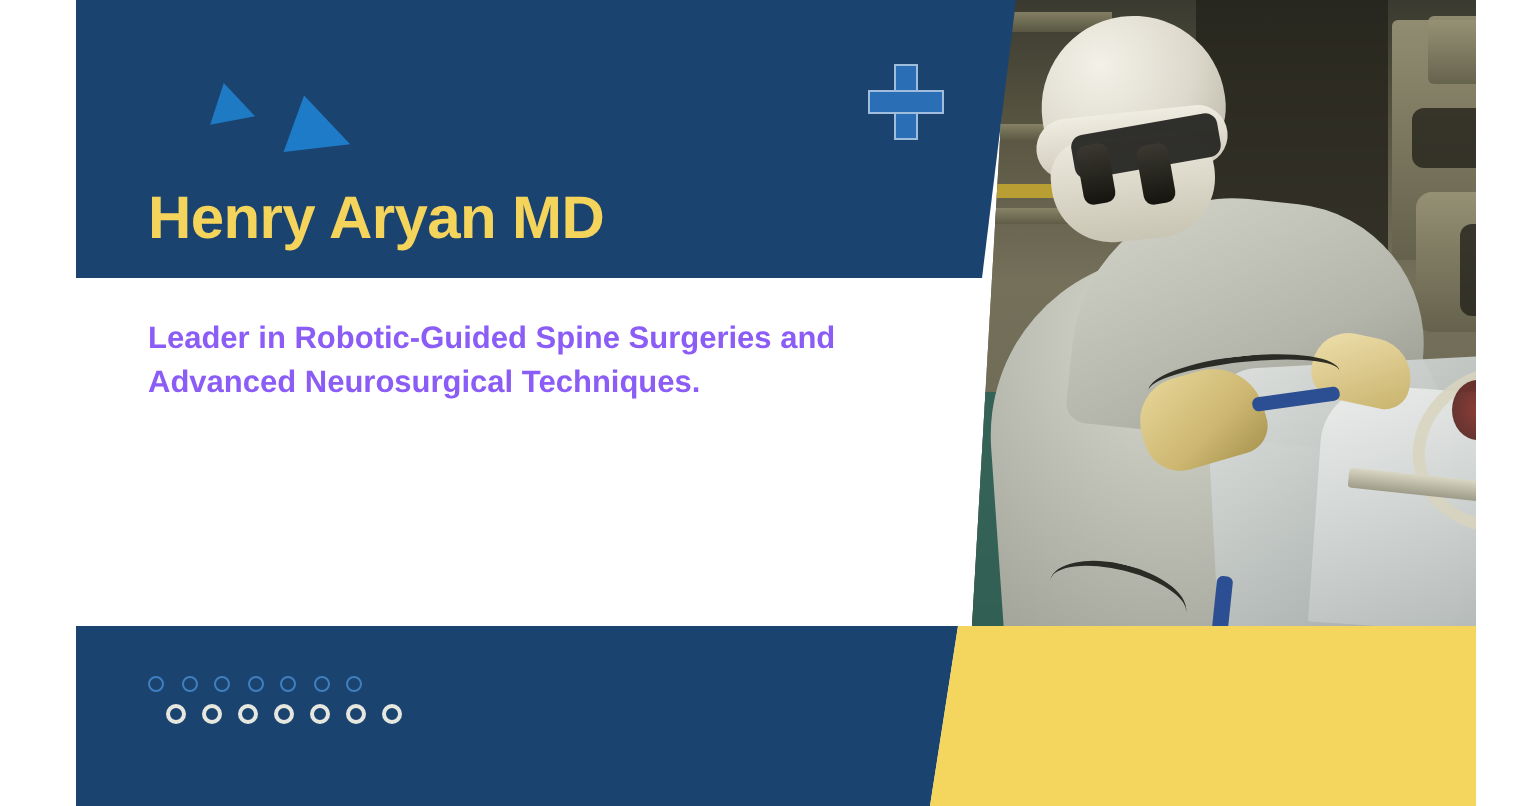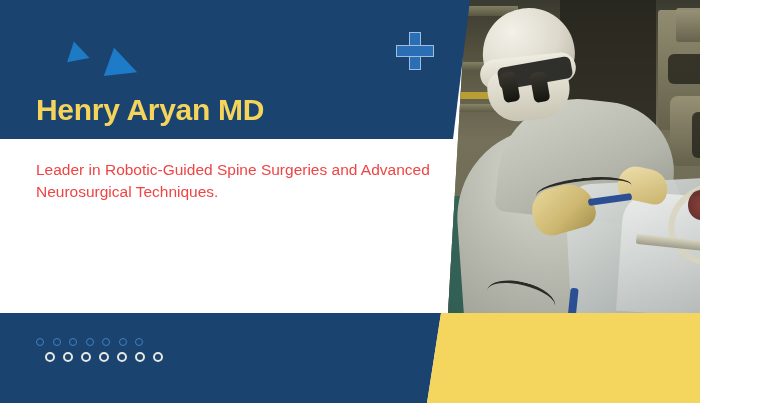--- a/index.html
+++ b/index.html
@@ -10,20 +10,21 @@
   body {
     font-family: "Liberation Sans", sans-serif;
   }
 
   #banner {
     position: relative;
     width: 700px;
     height: 403px;
     overflow: hidden;
     background: #ffffff;
+    margin-left: 38px;
   }
 
   
   .photo-panel {
     position: absolute;
     left: 440px;
     top: 0;
     width: 328px;
     height: 313px;
     overflow: hidden;
@@ -287,22 +288,22 @@
   }
 
   
   .banner-subtitle {
     position: absolute;
     left: 36px;
     top: 159px;
     margin: 0;
     width: 400px;
     font-size: 15.5px;
-    font-weight: 400;
-    color: #ef4444;
+    font-weight: 700;
+    color: #8b5cf6;
     line-height: 1.45;
   }
 
   
   .bottom-bar {
     position: absolute;
     left: 0;
     top: 313px;
     width: 768px;
     height: 90px;

